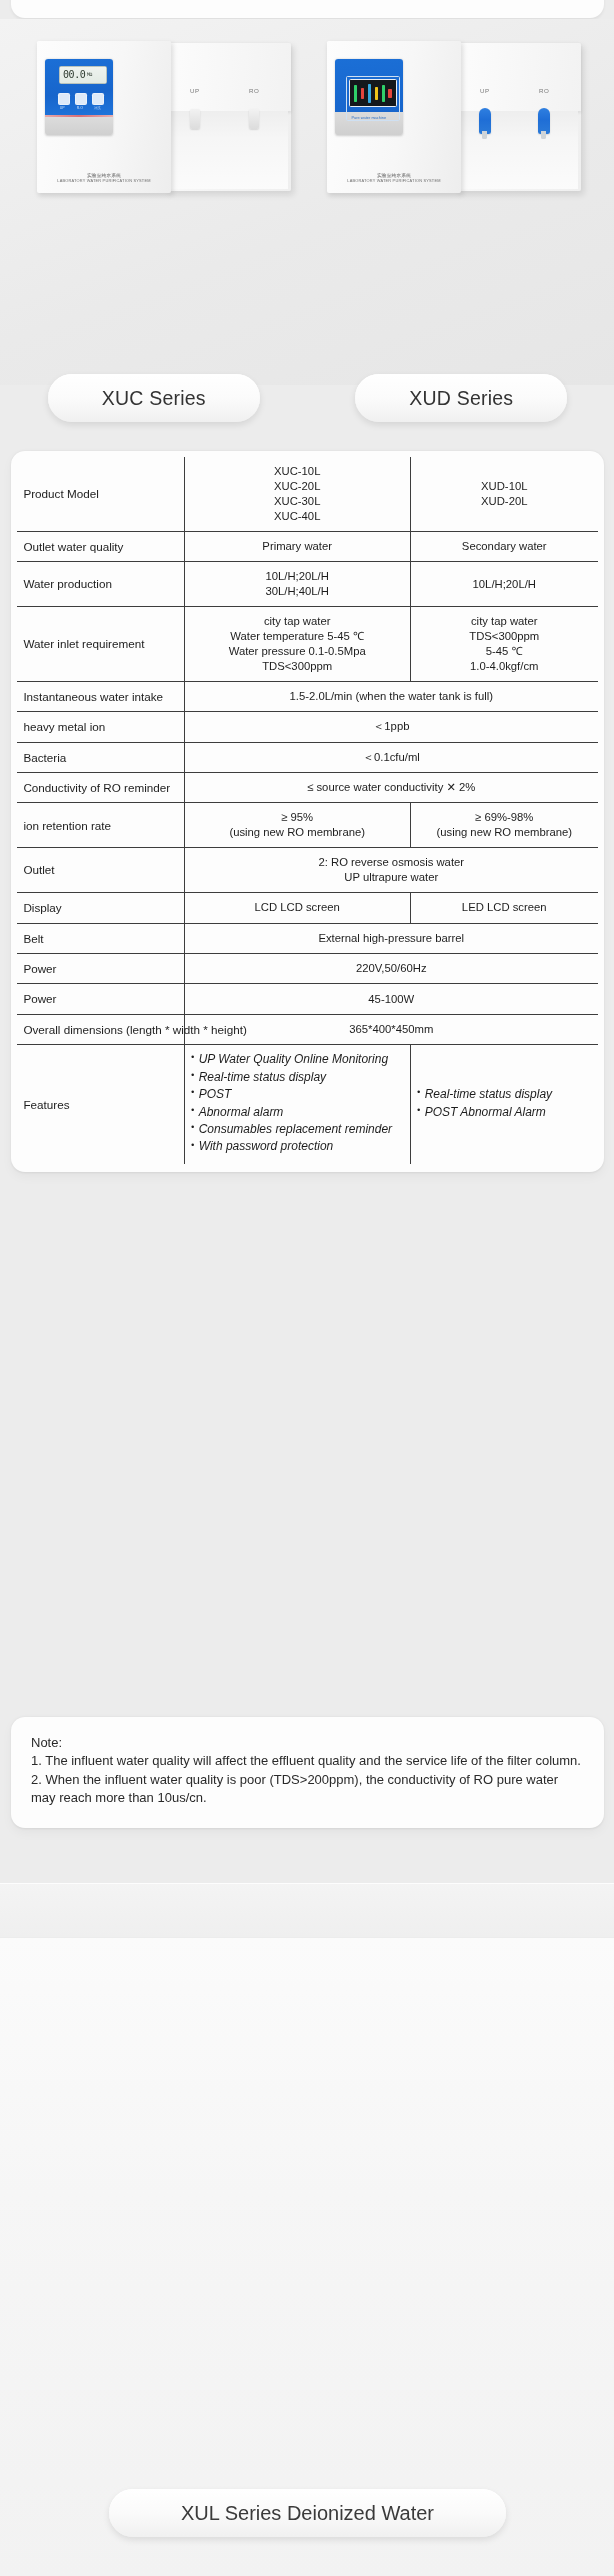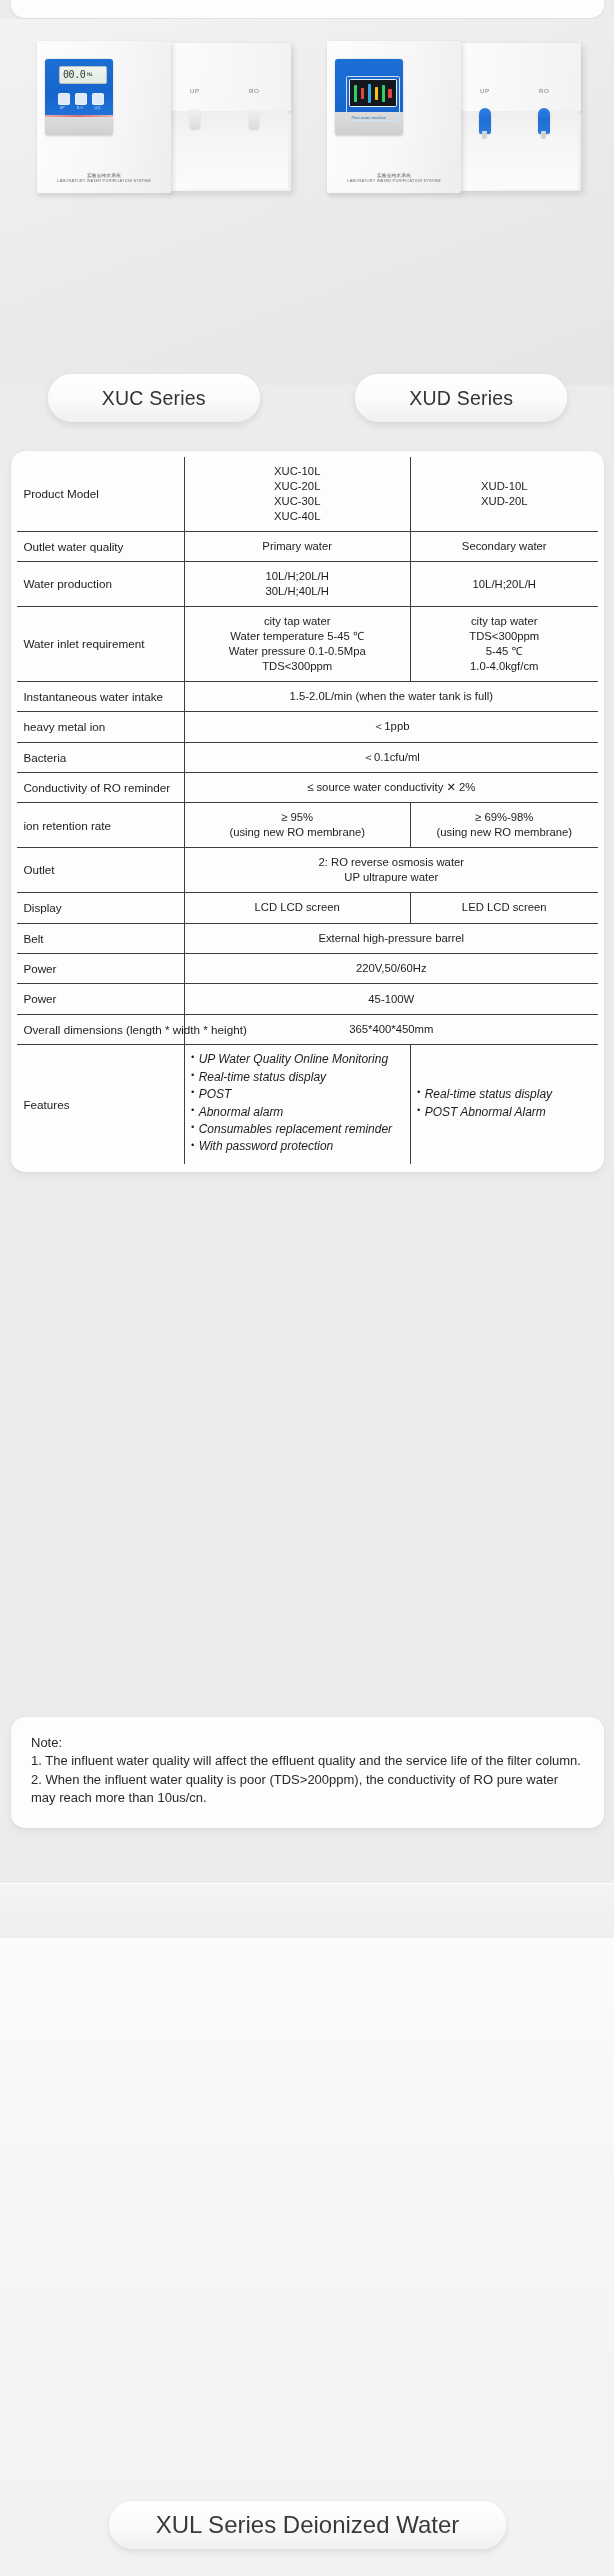--- a/index.html
+++ b/index.html
@@ -184,21 +184,21 @@
     position: absolute; left: 0; top: 1938px; width: 615px; height: 638px;
     background: linear-gradient(180deg,#fbfbfb 0%,#f6f6f6 40%,#f2f2f2 100%);
   }
 
   .bottom-pill {
     position: absolute; left: 109px; top: 2489px;
     width: 397px; height: 48px; border-radius: 24px;
     background: linear-gradient(180deg,#ffffff 0%,#fafafa 50%,#f0f0f0 100%);
     box-shadow: 0 3.1px 7px rgba(0,0,0,.10), inset 0 0.8px 0 #fff;
     display: flex; align-items: center; justify-content: center;
-    font-size: 24px; color: #3a3a3a; margin-top: 12px;
+    font-size: 20px; color: #3a3a3a;
   }
 </style>
 </head>
 <body>
 
 <div class="top-stub">
   
 </div>
 
 <div class="hero">

